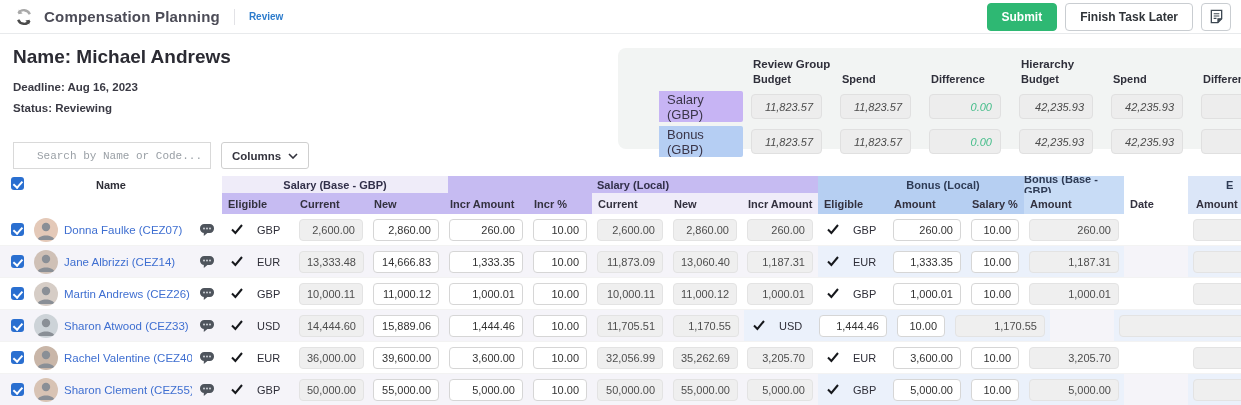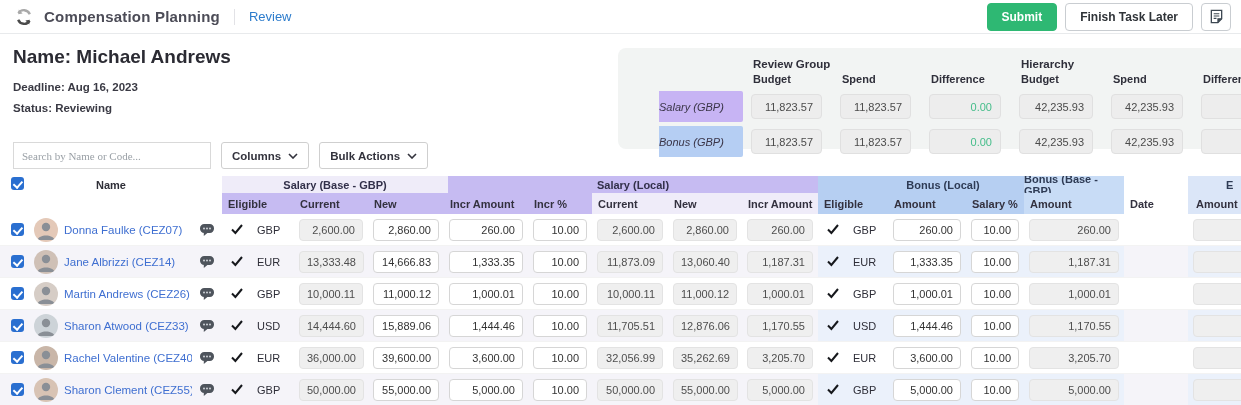--- a/index.html
+++ b/index.html
@@ -7,55 +7,55 @@
   .page {
     width:1241px; height:405px; position:relative; overflow:hidden;
     background:#fff; font-family:"Liberation Sans", sans-serif; color:#333;
   }
   
   .topbar{ height:34px; display:flex; align-items:center; padding:0 10px;
     border-bottom:1px solid #e8eaec; background:#fff; }
   .logo{ width:20px; height:20px; margin:0 10px 0 4px; display:flex; }
   .app-title{ font-size:15px; font-weight:bold; color:#4c4c57; letter-spacing:.2px; }
   .nav-sep{ width:1px; height:16px; background:#e2e2e6; margin:0 14px; }
-  .nav-link{ font-size:13px; font-weight:normal; color:#2d7ccc; text-decoration:none; cursor:pointer; }
+  .nav-link{ font-size:10px; font-weight:bold; color:#2d7ccc; text-decoration:none; cursor:pointer; }
   .topbar-right{ margin-left:auto; display:flex; align-items:center; gap:8px; }
   .btn{ font-family:inherit; font-size:12px; font-weight:bold; border-radius:4px; cursor:pointer;
     padding:6px 14px; border:1px solid transparent; }
   .btn-green{ background:#2eb873; color:#fff; border-color:#2eb873; }
   .btn-white{ background:#fff; color:#2f3338; border-color:#c9cdd1; }
   .btn-icon{ width:30px; height:28px; display:flex; align-items:center; justify-content:center;
     background:#fff; border:1px solid #c9cdd1; border-radius:4px; cursor:pointer; }
   
   .info{ position:absolute; left:13px; top:46px; }
   .info-name{ font-size:19px; font-weight:bold; color:#2b2b33; }
   .info-line{ font-size:11.5px; font-weight:bold; color:#3a3a44; margin-top:13px; }
   .info-line + .info-line{ margin-top:9px; }
   
   .toolbar{ position:absolute; left:13px; top:142px; display:flex; align-items:center; gap:10px; }
   .search{ width:198px; height:27px; border:1px solid #d9d9d9; border-radius:0;
-    font-family:Liberation Serif, serif; font-size:11px; color:#333; padding:0 8px; }
+    font-family:Liberation Mono, monospace; font-size:11px; color:#333; padding:0 8px;text-align:right; }
   .search::placeholder{ color:#9aa0a6; }
   .dd-btn{ height:27px; background:#fff; border:1px solid #cfcfcf; border-radius:3px;
     font-family:inherit; font-size:11.5px; font-weight:bold; color:#33333d; padding:0 10px;
     display:flex; align-items:center; gap:7px; cursor:pointer; }
   
   .summary{ position:absolute; left:618px; top:48px; width:623px; height:101px;
     background:#f2f4f3; border-radius:8px 0 0 8px; font-size:11px; }
   .sum-grid{ display:grid; grid-template-columns:84px 89px 89px 90px 92px 90px 89px;
     grid-template-rows:15px 15px 5px 31px 4px 31px; padding-top:8px;margin-left:41px; }
   .sum-ghead{ font-size:11.5px; font-weight:bold; color:#2f2f3a; padding-left:10px; align-self:center;}
   .sum-chead{ font-size:11px; font-weight:bold; color:#2f2f3a; padding-left:10px; align-self:center;}
-  .sum-label{ display:flex; align-items:center; font-size:11px; color:#3a3548;
-    border-radius:0 2px 2px 0;font-style:italic; }
+  .sum-label{ display:flex; align-items:center; padding-left:8px; font-size:13px; color:#3a3548;
+    border-radius:0 2px 2px 0; }
   .sum-label.salary{ background:#c7b4f4; }
   .sum-label.bonus{ background:#b5cef3; }
   .sum-box{ background:#ededed; border:1px solid #e0e0e0; border-radius:4px; height:25px;
     align-self:center; margin:0 10px 0 8px; display:flex; align-items:center; justify-content:flex-end;
-    padding:0 8px; color:#4b4b4b; }
+    padding:0 8px; color:#4b4b4b;font-style:italic; }
   .sum-box.green{ color:#45bd8a; }
   
   .tablewrap{ position:absolute; left:0; right:0; top:176px; bottom:0; overflow:hidden; }
   .tbl{ width:1330px; font-size:11px; }
   .hrow1,.hrow2,.trow{ display:flex; align-items:stretch; }
   .hrow1{ height:17px; } .hrow2{ height:21px; }
   .trow{ height:32px; align-items:center; border-bottom:1px solid #f3f3f3;}
   
   .c-sel{width:34px;} .c-av{width:30px;} .c-name{width:128px;} .c-com{width:30px;}
   .c-el1{width:72px;} .c-current{width:74px;} .c-new{width:76px;} .c-incr{width:84px;} .c-ipct{width:64px;}
@@ -166,26 +166,20 @@
   </div>
 
   <div class="toolbar">
     <input class="search" type="text" placeholder="Search by Name or Code..." style="">
     <button class="dd-btn">
       <span>Columns</span>
       <svg width="10" height="6" viewBox="0 0 10 6">
         <path d="M1 1 l4 4 4-4" stroke="#33333d" stroke-width="1.6" fill="none"></path>
         </svg>
     </button>
-    <button class="dd-btn">
-      <span>Bulk Actions</span>
-      <svg width="10" height="6" viewBox="0 0 10 6">
-        <path d="M1 1 l4 4 4-4" stroke="#33333d" stroke-width="1.6" fill="none"></path>
-        </svg>
-    </button>
   </div>
 
   <div class="tablewrap">
     <div class="tbl">
 
       <div class="hrow1">
         <div class="hname">
           <span class="cb"></span>
           <span>Name</span>
         </div>
@@ -474,23 +468,20 @@
             </div>
     <div class="cell c-incr">
               <input class="num-input" value="1,444.46" style="">
             </div>
     <div class="cell c-ipct">
               <input class="num-input" value="10.00" style="">
             </div>
     <div class="cell c-bcur">
               <span class="box">11,705.51</span>
             </div>
-    <div class="cell c-bnew">
-              <span class="box">12,876.06</span>
-            </div>
     <div class="cell c-bincr">
               <span class="box">1,170.55</span>
             </div>
     <div class="cell c-el2 eligwrap bz">
       <svg width="12" height="11" viewBox="0 0 12 11">
         <path d="M1 5.5 l3.4 3.5 L11 1" stroke="#16181c" stroke-width="2" fill="none"></path>
               </svg>
       <span class="curr">USD</span>
     </div>
     <div class="cell c-amt bz">

